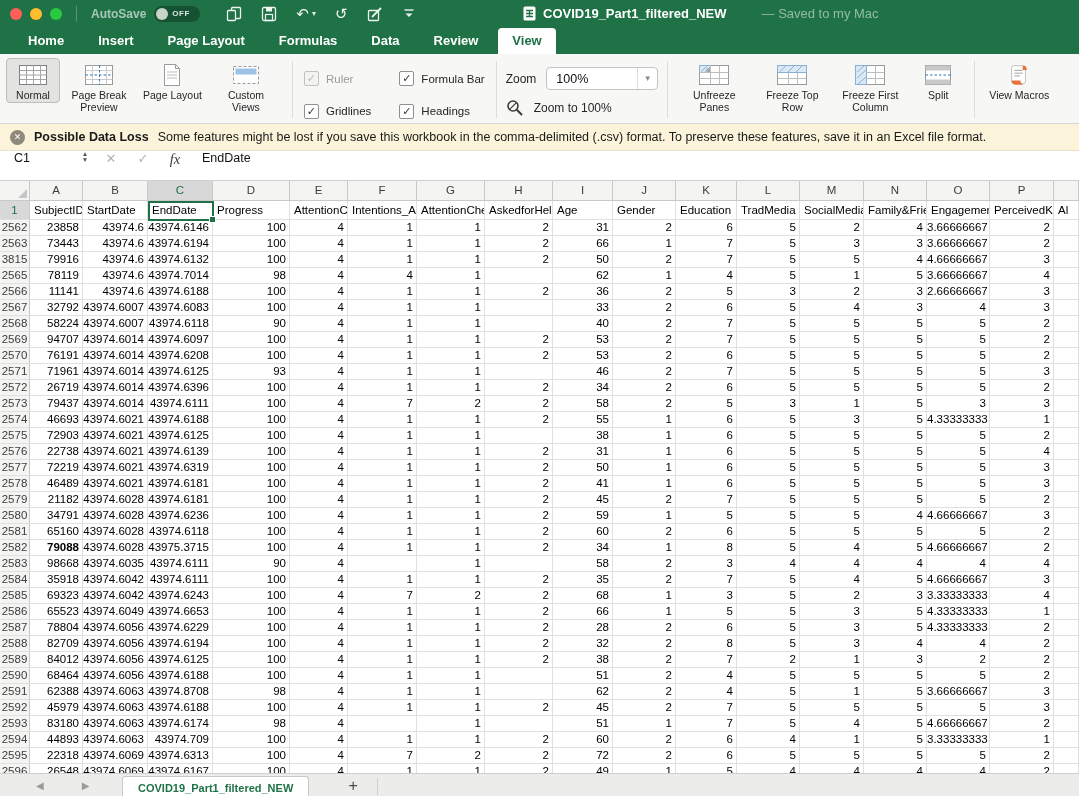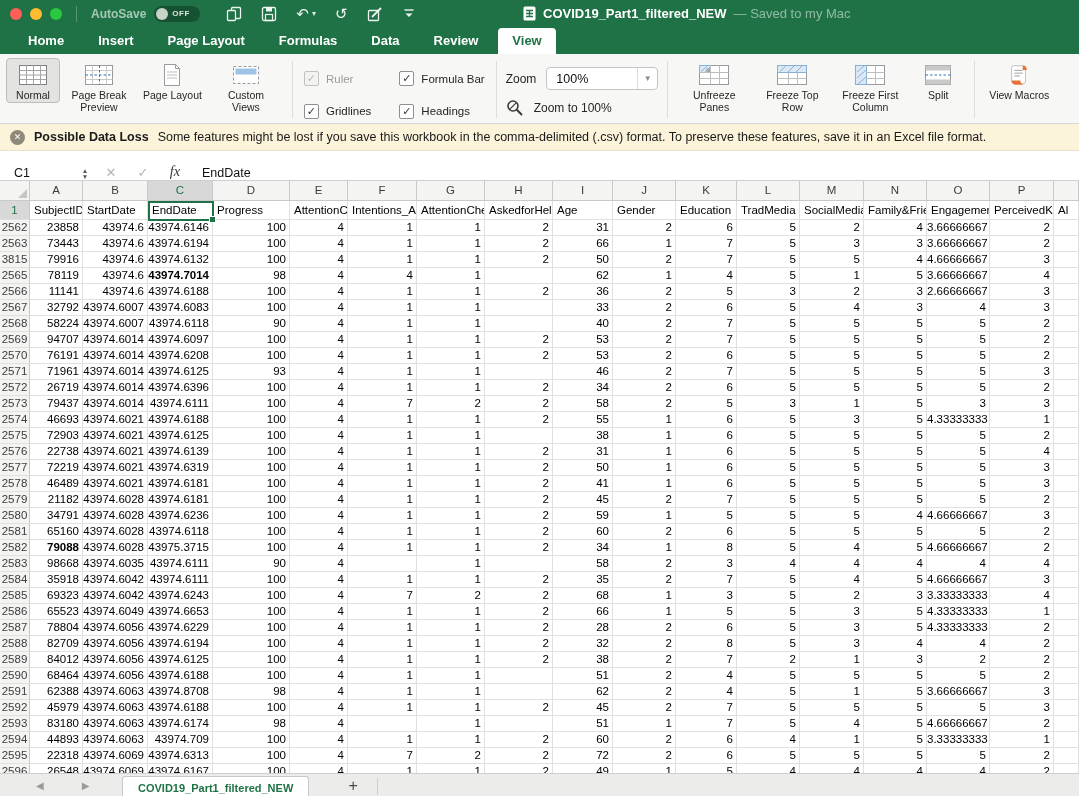--- a/index.html
+++ b/index.html
@@ -15,21 +15,21 @@
   .autosave{color:rgba(255,255,255,.6);font-size:12px;font-weight:700;margin-right:8px;}
   .toggle{width:40px;height:16px;border-radius:8px;background:rgba(0,0,0,.28);display:flex;align-items:center;padding:0 4px 0 2px;gap:4px;}
   .knob{width:12px;height:12px;border-radius:50%;background:#c8d4c8;}
   .toggle-label{font-size:8px;font-weight:700;color:rgba(255,255,255,.85);letter-spacing:.5px;}
   .tb-icons{display:flex;gap:19px;margin-left:26px;align-items:center;color:rgba(255,255,255,.92);}
   .tb-icons .uglyph{font-size:15px;line-height:15px;}
   .undo-wrap{display:flex;align-items:center;gap:3px;}
   .undo-caret{font-size:8px;color:rgba(255,255,255,.85);}
   .tb-title{position:absolute;left:523px;top:0;height:27px;display:flex;align-items:center;gap:7px;white-space:nowrap;}
   .tb-title .name{color:#fff;font-weight:700;font-size:13px;}
-  .tb-title .suffix{color:rgba(255,255,255,.5);font-size:13px;}
+  .tb-title .suffix{color:rgba(255,255,255,.5);font-size:13px;margin-left:28px;}
 
   
   .ribbon-tabs{height:27px;background:#1f7246;display:flex;align-items:flex-end;padding-left:14px;gap:6px;}
   .rtab{color:#fff;font-size:13px;font-weight:600;padding:5px 14px 6px;border-radius:4px 4px 0 0;}
   .rtab.active{background:#fff;color:#1f7246;font-weight:700;}
 
   
   .ribbon{height:70px;box-sizing:border-box;border-bottom:1px solid #d6d6d6;background:#f7f7f6;display:flex;align-items:stretch;padding:4px 6px 2px;}
   .rsep{width:1px;background:#ddddda;margin:3px 9px;}
   .vgroup{display:flex;align-items:flex-start;gap:2px;}
@@ -47,21 +47,21 @@
   .zoomdd .dd-arrow{position:absolute;right:0;top:0;bottom:0;width:19px;border-left:1px solid #dcdcdc;display:flex;align-items:center;justify-content:center;color:#8a8a8a;font-size:8px;}
   .windowgrp{display:flex;align-items:flex-start;gap:4px;}
   .macrogrp{display:flex;align-items:flex-start;gap:4px;}
 
   
   .warnbar{height:27px;box-sizing:border-box;background:#fbf4da;border-bottom:1px solid #e7e1c9;display:flex;align-items:center;padding-left:10px;gap:9px;font-size:12.5px;color:#1a1a1a;}
   .warnicon{width:15px;height:15px;border-radius:50%;background:#8f897a;color:#fff;font-size:9px;font-weight:700;display:flex;align-items:center;justify-content:center;flex:none;}
   .warntitle{font-weight:700;}
 
   
-  .fbar{height:30px;box-sizing:border-box;display:flex;align-items:flex-end;border-bottom:1px solid #cfcfcf;background:#fff;}
+  .fbar{height:30px;box-sizing:border-box;display:flex;align-items:flex-start;border-bottom:1px solid #cfcfcf;background:#fff;}
   .namebox{width:62px;display:flex;align-items:center;padding-left:14px;font-size:12.5px;color:#111;}
   .stepper{display:flex;flex-direction:column;justify-content:center;gap:0;width:18px;align-items:center;color:#555;}
   .stepper span{font-size:6.5px;line-height:6px;}
   .fdiv{width:1px;background:#d8d8d8;margin:4px 0;}
   .fbtn{width:32px;display:flex;align-items:center;justify-content:center;color:#b3b3b3;font-size:13px;font-weight:700;}
   .ffx{width:32px;font-family:"Liberation Serif","DejaVu Serif",serif;font-style:italic;font-size:14.5px;color:#3c3c3c;display:flex;align-items:center;justify-content:center;}
   .fcontent{flex:1;display:flex;align-items:center;padding-left:10px;font-size:12.5px;color:#111;}
 
   
   .grid{position:relative;height:592px;overflow:hidden;font-size:11.5px;background:#fff;}
@@ -399,21 +399,21 @@
         <div class="cell num" style="width: 64px;">5</div>
         <div class="cell num" style="width: 63px;">4</div>
         <div class="cell num" style="width: 63px;">4.66666667</div>
         <div class="cell num" style="width: 64px;">3</div>
         <div class="cell num" style="width: 25px;"></div>
       </div>
       <div class="gridrow drow">
         <div class="rn">2565</div>
         <div class="cell num" style="width: 53px;">78119</div>
         <div class="cell num" style="width: 65px;">43974.6</div>
-        <div class="cell num" style="width: 65px; font-weight: bold;">43974.7014</div>
+        <div class="cell num" style="width: 65px;">43974.7014</div>
         <div class="cell num" style="width: 77px;">98</div>
         <div class="cell num" style="width: 58px;">4</div>
         <div class="cell num" style="width: 69px;">4</div>
         <div class="cell num" style="width: 68px;">1</div>
         <div class="cell num" style="width: 68px;"></div>
         <div class="cell num" style="width: 60px;">62</div>
         <div class="cell num" style="width: 63px;">1</div>
         <div class="cell num" style="width: 61px;">4</div>
         <div class="cell num" style="width: 63px;">5</div>
         <div class="cell num" style="width: 64px;">1</div>

